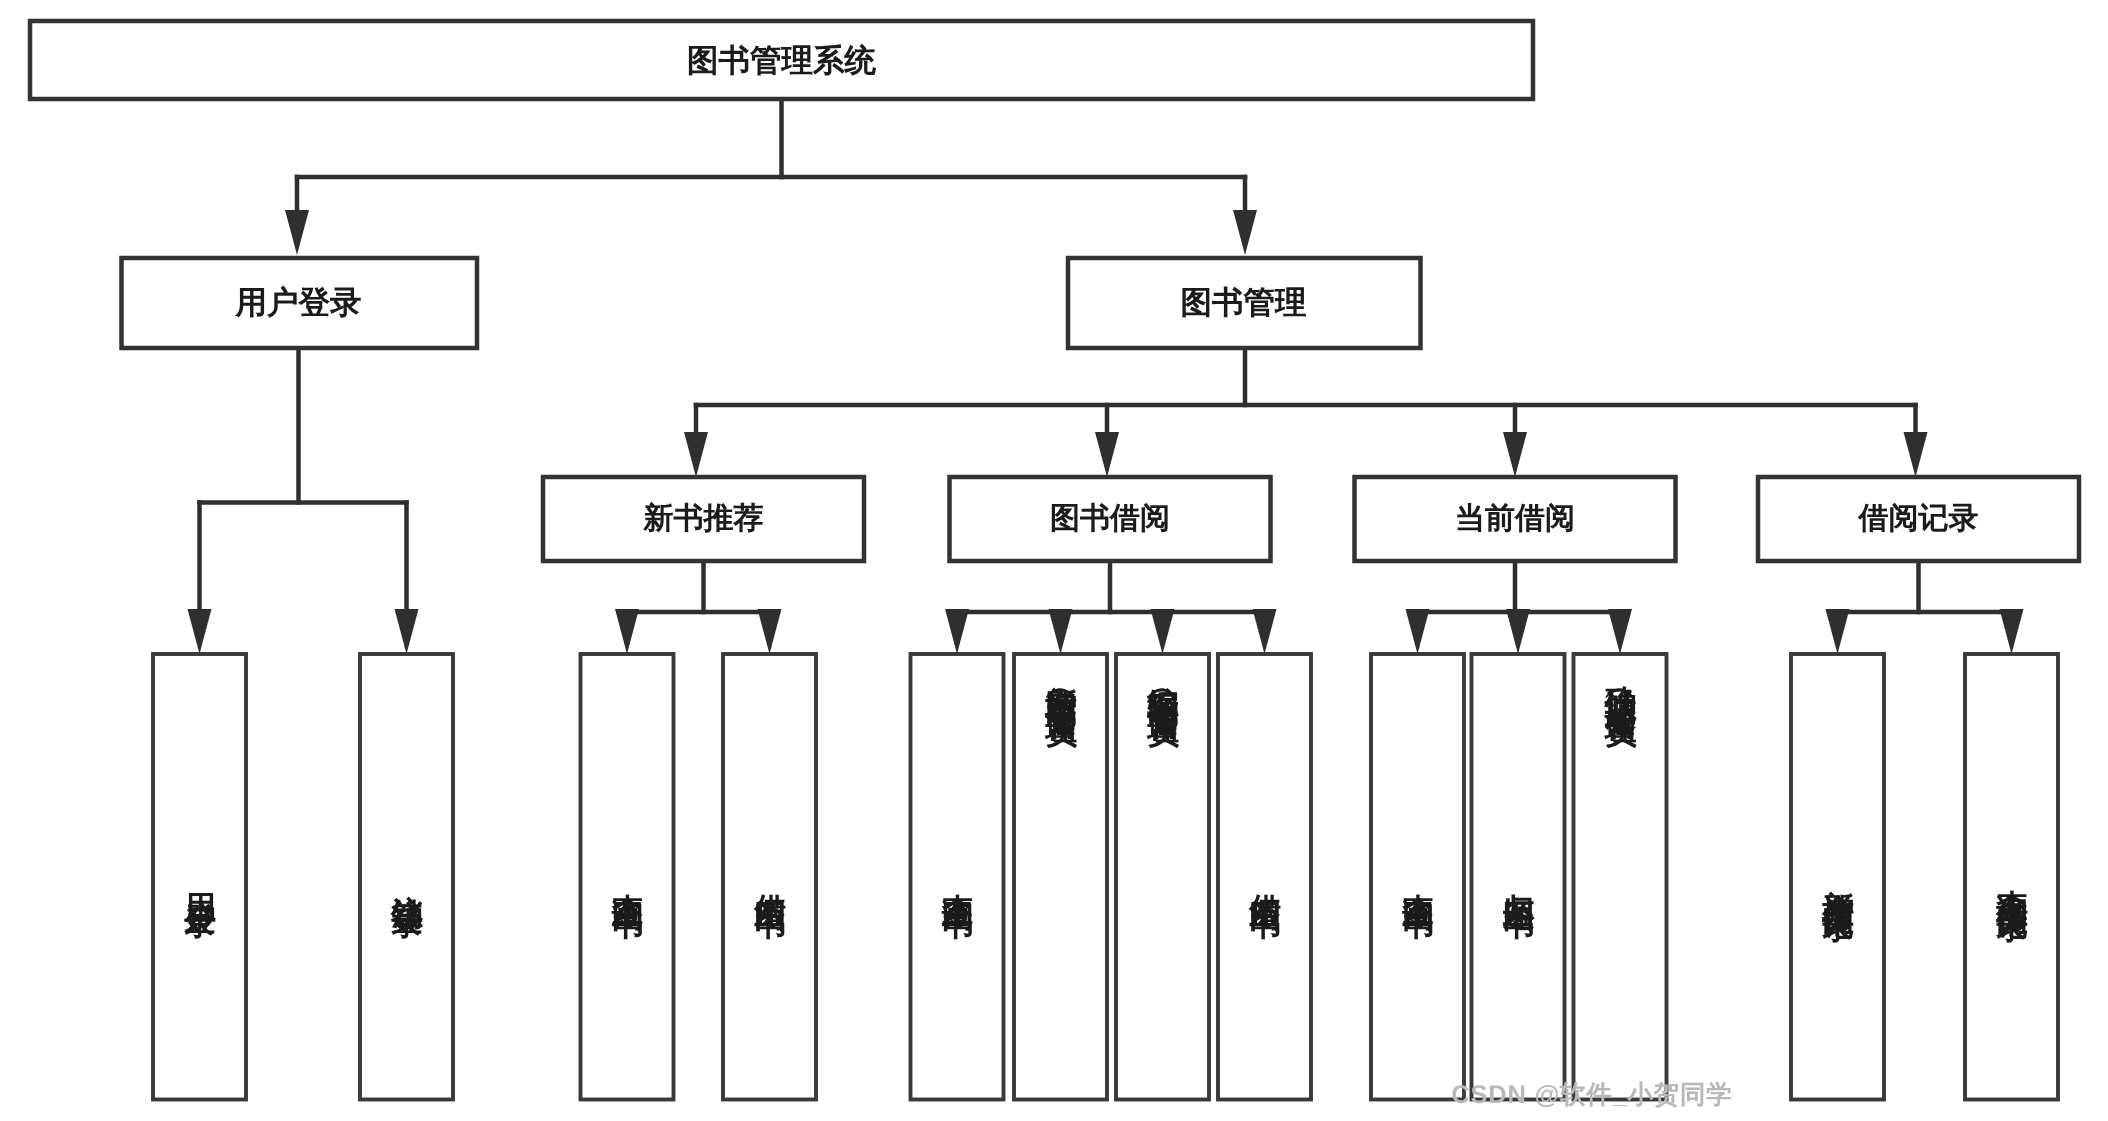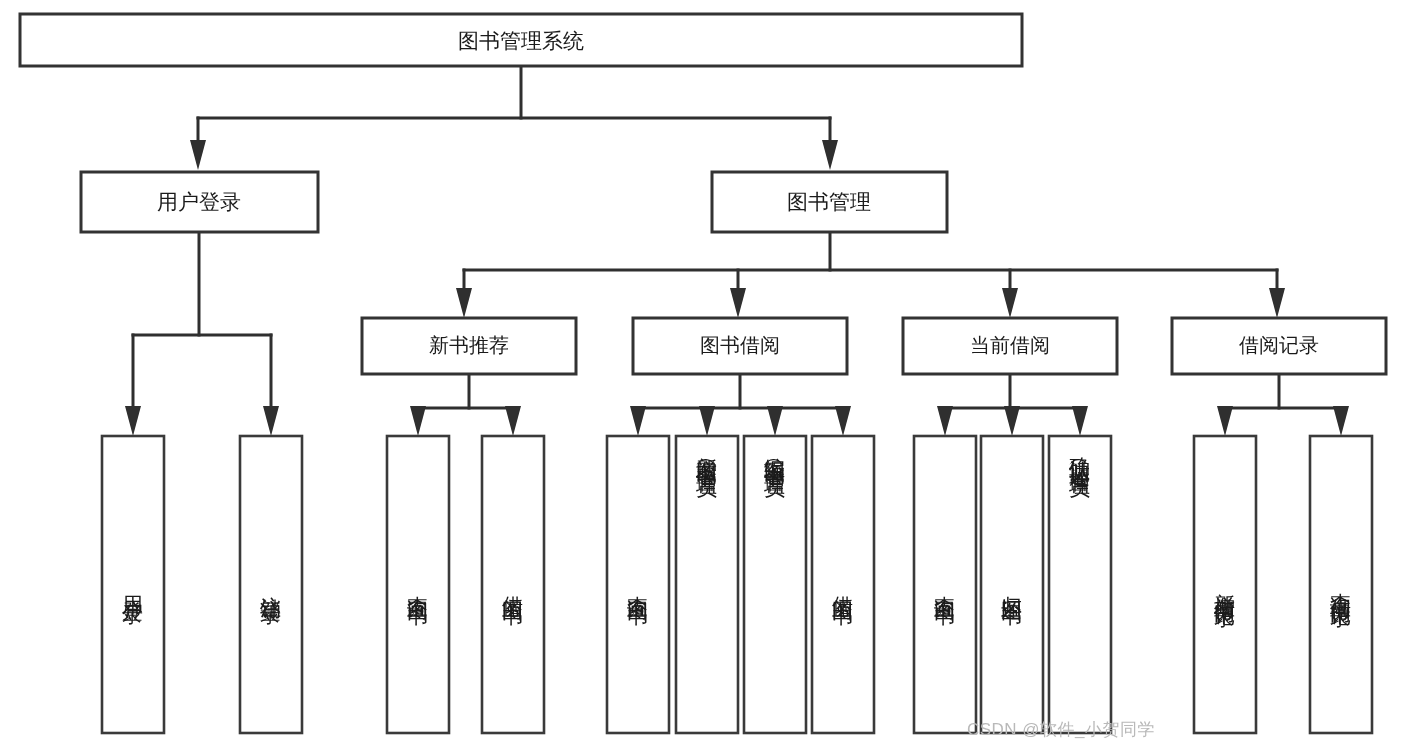--- a/index.html
+++ b/index.html
@@ -13,20 +13,21 @@
     font-family: "Liberation Sans", "DejaVu Sans", sans-serif;
     overflow: hidden;
     position: relative;
   }
   #diagram-root {
     position: absolute;
     top: 0;
     left: 0;
     width: 1165px;
     height: 747px;
+    font-weight: bold;
   }
   svg.diagram {
     display: block;
     width: 1405px;
     height: 747px;
   }
   .node-rect {
     fill: #ffffff;
     stroke: #333333;
     stroke-width: 3;

